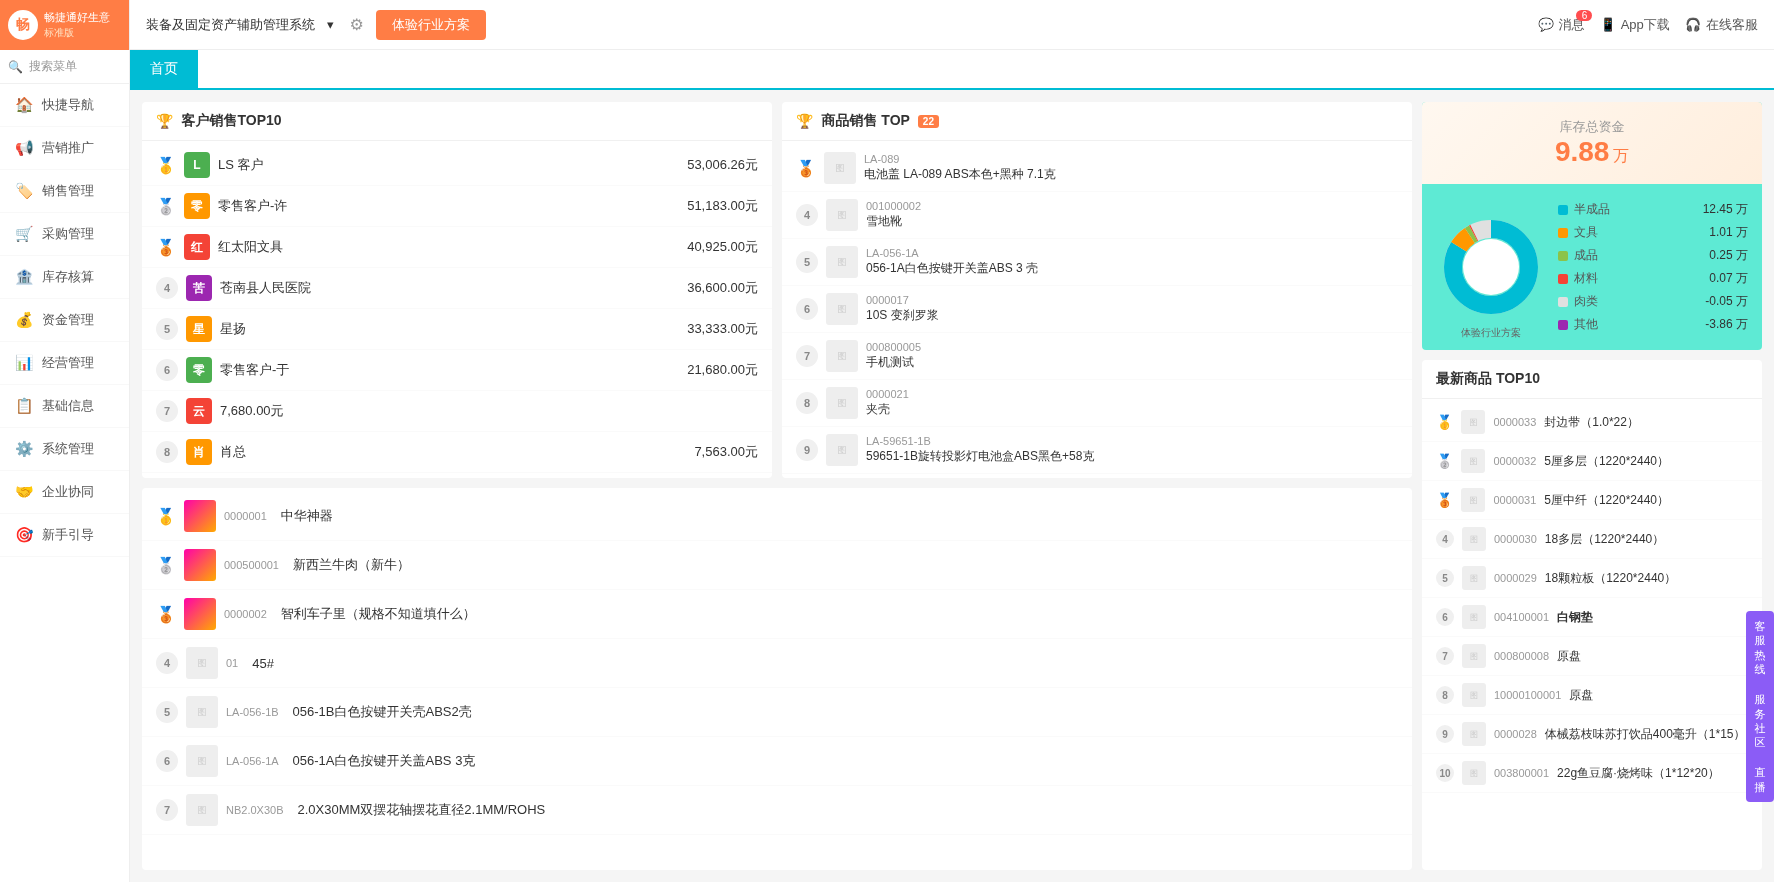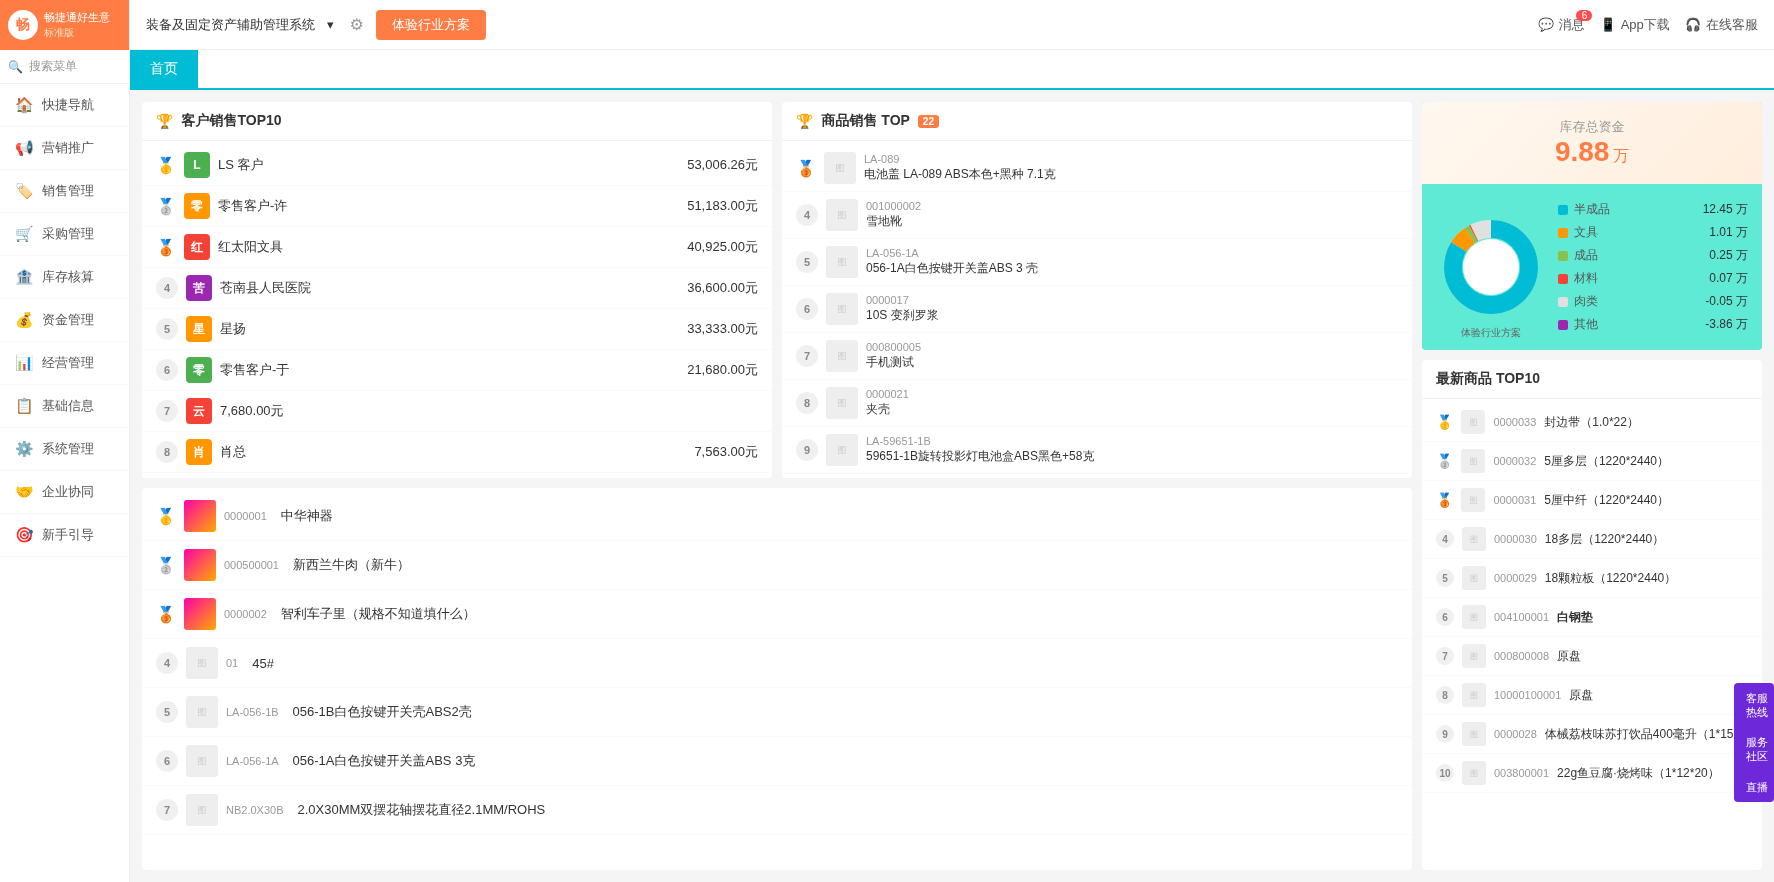--- a/index.html
+++ b/index.html
@@ -341,27 +341,27 @@
     
     .float-service {
       position: fixed;
       right: 0;
       bottom: 80px;
       display: flex;
       flex-direction: column;
       gap: 2px;
     }
     .float-btn {
-      background: #6d28d9;
+      background: #8b5cf6;
       color: #fff;
       font-size: 11px;
       padding: 8px 6px;
-      text-align: right;
+      text-align: center;
       cursor: pointer;
-      width: 40px;
+      width: 28px;
       line-height: 1.3;
     }
     .float-btn:first-child { border-radius: 4px 4px 0 0; }
     .float-btn:last-child { border-radius: 0 0 4px 4px; }
   </style>
 </head>
 <body>
 
 <div class="sidebar">
   <div class="sidebar-logo">

